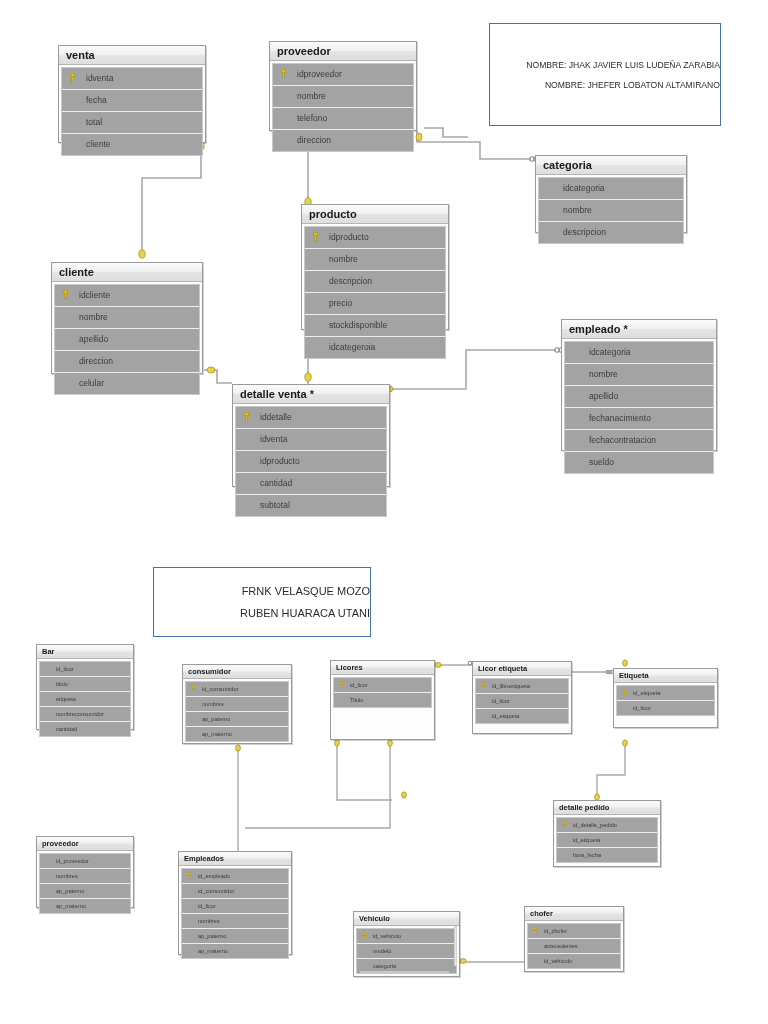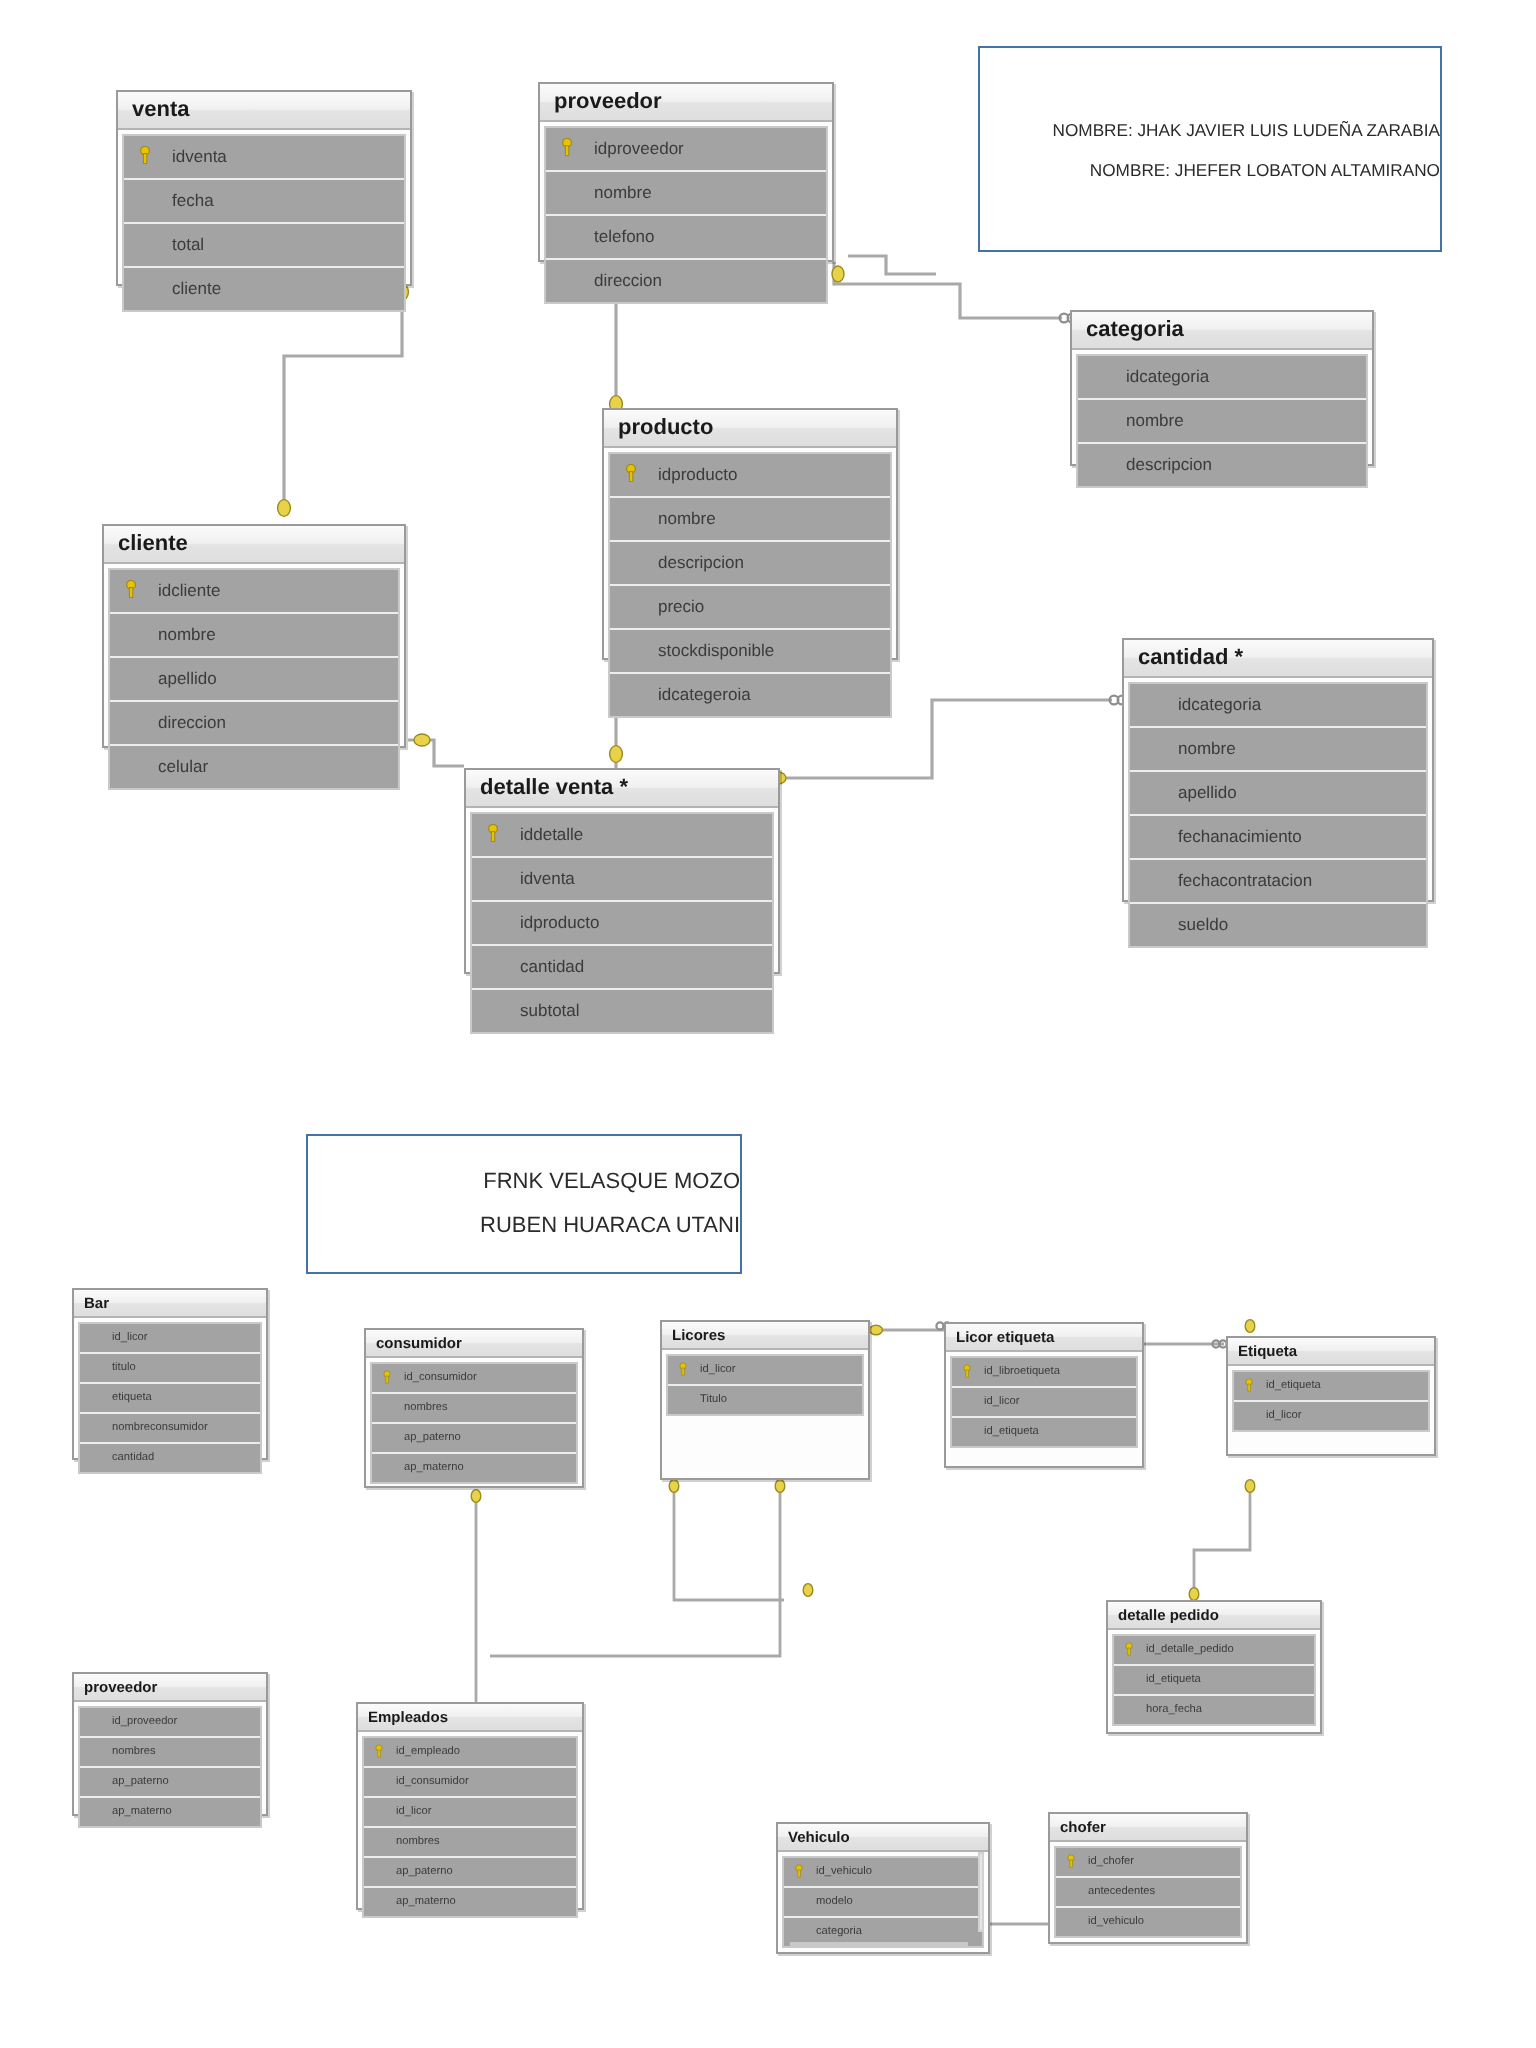--- a/index.html
+++ b/index.html
@@ -315,21 +315,21 @@
       <div class="fld">
           <span class="nm">cantidad</span>
         </div>
       <div class="fld">
           <span class="nm">subtotal</span>
         </div>
     </div>
   </div>
 
   <div class="tbl t-big" style="left:561px;top:319px;width:156px;height:132px;">
-    <div class="hd">cantidad *</div>
+    <div class="hd">empleado *</div>
     <div class="body">
       <div class="fld">
           <span class="nm">idcategoria</span>
         </div>
       <div class="fld">
           <span class="nm">nombre</span>
         </div>
       <div class="fld">
           <span class="nm">apellido</span>
         </div>
@@ -515,21 +515,21 @@
         </div>
       <div class="fld">
           <span class="nm">ap_paterno</span>
         </div>
       <div class="fld">
           <span class="nm">ap_materno</span>
         </div>
     </div>
   </div>
 
-  <div class="tbl t-sm" style="left:353px;top:911px;width:107px;height:66px;margin-left:35px;">
+  <div class="tbl t-sm" style="left:353px;top:911px;width:107px;height:66px;">
     <div class="hd">Vehiculo</div>
     <div class="body">
       <div class="fld">
         <span class="key">
             <svg width="5" height="7" viewBox="0 0 7 9">
               <circle cx="3.5" cy="2.4" r="2.2" fill="#e8c200" stroke="#9a8b1e" stroke-width=".6"></circle>
               <rect x="2.7" y="3.8" width="1.7" height="5" fill="#e8c200" stroke="#9a8b1e" stroke-width=".5"></rect>
             </svg>
           </span>
         <span class="nm">id_vehiculo</span>

